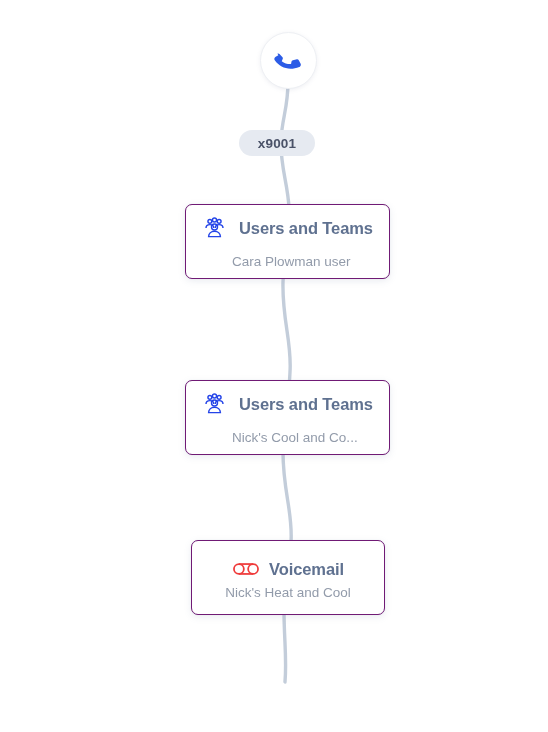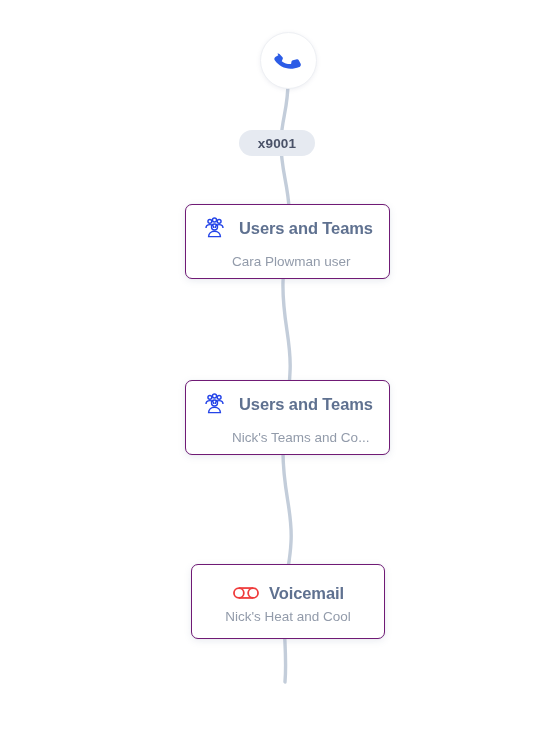--- a/index.html
+++ b/index.html
@@ -80,21 +80,21 @@
     box-shadow: 0 2px 7px rgba(125,138,165,0.16),
                 0 0 1px rgba(125,138,165,0.22);
     z-index: 3;
     display: flex;
     flex-direction: column;
     justify-content: center;
   }
 
   .step-card.card-users-1 { left: 185px; top: 204px; width: 205px; height: 75px; }
   .step-card.card-users-2 { left: 185px; top: 380px; width: 205px; height: 75px; }
-  .step-card.card-voicemail { left: 191px; top: 564px; width: 194px; height: 75px; }
+  .step-card.card-voicemail { left: 191px; top: 540px; width: 194px; height: 75px; }
 
   .card-row {
     display: flex;
     align-items: center;
     gap: 11px;
     padding: 0 14px;
   }
   .card-voicemail .card-row { justify-content: center; gap: 9px; padding: 0 10px; }
 
   .card-icon {
@@ -188,21 +188,21 @@
             <circle cx="14" cy="5.2" r="2.1"></circle>
             <path d="M5.2 13.6c0-2.2 1.8-3.6 4-3.6s4 1.4 4 3.6"></path>
             <path d="M14.8 13.6c0-2.2 1.8-3.6 4-3.6s4 1.4 4 3.6"></path>
             <circle cx="14" cy="12.4" r="3.1"></circle>
             <path d="M7.9 22.4c0-3.4 2.7-5.6 6.1-5.6s6.1 2.2 6.1 5.6z"></path>
           </g>
         </svg>
       </span>
       <span class="card-title">Users and Teams</span>
     </div>
-    <div class="card-subtitle">Nick's Teams and Co...</div>
+    <div class="card-subtitle">Nick's Cool and Co...</div>
   </div>
 
   <div class="step-card card-voicemail">
     <div class="card-row">
       <span class="card-icon">
         <svg width="28" height="18" viewBox="0 0 30 18">
           <g fill="none" stroke="#ef3b3b" stroke-width="1.9">
             <circle cx="7.4" cy="9" r="5.3"></circle>
             <circle cx="22.6" cy="9" r="5.3"></circle>
             <line x1="7.4" y1="3.7" x2="22.6" y2="3.7"></line>

